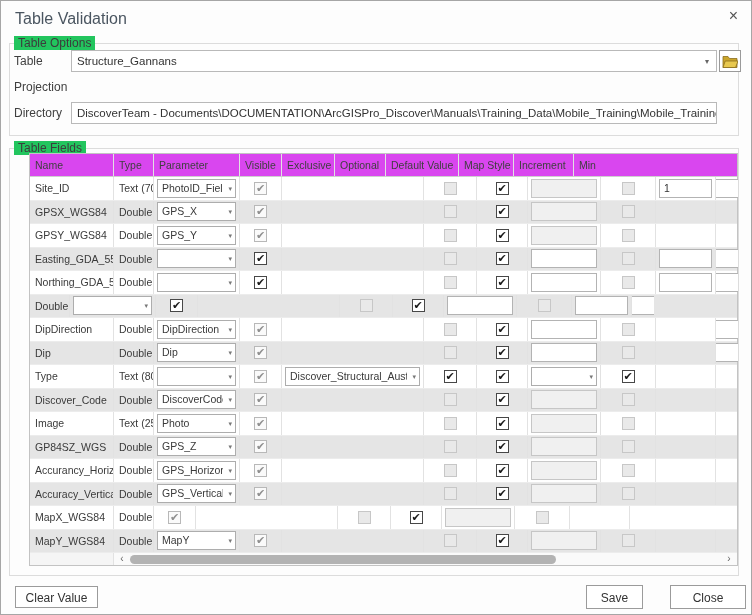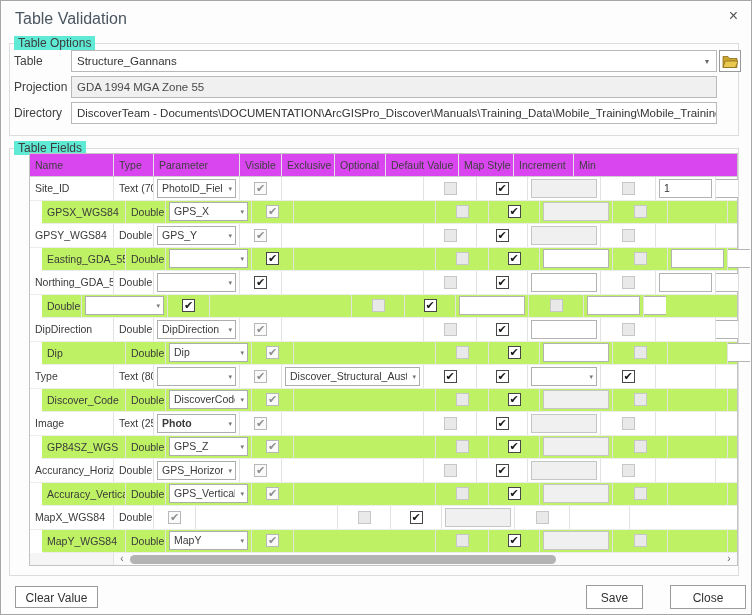--- a/index.html
+++ b/index.html
@@ -1,35 +1,35 @@
 <!DOCTYPE html>
 <html><head>
 <meta charset="utf-8">
 <style>
   html,body{margin:0;padding:0;}
   body{width:752px;height:615px;font-family:"Liberation Sans",sans-serif;background:#ffffff;position:relative;}
   .dialog{position:absolute;left:0;top:0;width:752px;height:615px;background:#fdfdfd;border:1px solid #a6a6a6;box-sizing:border-box;}
   .title{position:absolute;left:14px;top:9px;font-size:16px;color:#4a5560;}
   .close{position:absolute;right:13px;top:6px;font-size:16px;color:#555;cursor:pointer;line-height:18px;}
   .group{position:absolute;border:1px solid #dcdcdc;background:transparent;}
-  .group-label{position:absolute;top:-8px;left:4px;background:#5eead4;padding:0 4px;font-size:12px;color:#3c3c3c;}
+  .group-label{position:absolute;top:-8px;left:4px;background:#22c55e;padding:0 4px;font-size:12px;color:#3c3c3c;}
   #group-options{left:8px;top:42px;width:728px;height:91px;}
   #group-fields{left:8px;top:147px;width:728px;height:426px;}
   .fld-label{position:absolute;left:13px;font-size:12px;color:#3f3f3f;}
   .fld{position:absolute;left:70px;width:646px;height:22px;box-sizing:border-box;border:1px solid #b9b9b9;background:#fff;font-size:11.5px;color:#333;line-height:20px;padding:0 5px;white-space:nowrap;overflow:hidden;}
   .fld.gray{background:#f0f0f0;color:#4a4a4a;}
   .combo-caret{position:absolute;right:7px;top:7px;font-size:8px;color:#666;line-height:8px;}
   .folder-btn{position:absolute;left:718px;top:49px;width:22px;height:22px;box-sizing:border-box;border:1px solid #9a9a9a;background:#fff;display:flex;align-items:center;justify-content:center;cursor:pointer;}
   
   .ftable{position:absolute;left:28px;top:152px;width:709px;box-sizing:border-box;border:1px solid #c3c3c3;background:#fff;font-size:10.5px;color:#3a3a3a;}
   .hrow{display:flex;height:22px;background:#d946ef;border-bottom:1px solid #cfcfcf;}
   .hcell{line-height:22px;color:#3f3f3f;}
   .cell{box-sizing:border-box;border-right:1px solid #e2e2e2;padding-left:5px;white-space:nowrap;overflow:hidden;flex:none;}
   .trow{display:flex;height:23.5px;box-sizing:border-box;border-bottom:1px solid #ececec;background:#fff;align-items:center;}
-  .trow.alt{background:#bef264;margin-left:12px;}
+  .trow.alt{background:#e5e5e5;}
   .trow .cell{height:100%;display:flex;align-items:center;padding-left:5px;}
   .c0{width:84px}.c1{width:40px}.c2{width:86px}.c3{width:42px}.c4{width:142px}
   .c5{width:53px}.c6{width:51px}.c7{width:73px}.c8{width:55px}.c9{width:60px}
   .c10{width:22px;border-right:none;}
   .center{justify-content:center;padding-left:0 !important;}
   .combo{position:relative;box-sizing:border-box;height:19px;border:1px solid #adadad;background:#fff;line-height:17px;padding:0 12px 0 4px;width:100%;margin:0 3px;white-space:nowrap;overflow:hidden;}
   .combo .ccaret{position:absolute;right:3px;top:5px;font-size:7px;color:#777;line-height:8px;}
   .cb{width:13px;height:13px;box-sizing:border-box;border:1px solid #474747;background:#fff;font-size:11px;line-height:11px;text-align:center;color:#1a1a1a;}
   .cb.on-dis{border-color:#b8b8b8;background:#fafafa;color:#8f8f8f;}
   .cb.off-dis{border-color:#c7c7c7;background:#e9e9e9;color:transparent;}
@@ -65,21 +65,20 @@
   <div class="folder-btn">
     <span style="display:flex;">
       <svg width="16" height="13" viewBox="0 0 16 13">
         <path d="M1 1.5 h5 l1.5 2 H15 v9 H1 z" fill="#caa52a" stroke="#8a6d1f" stroke-width="0.8"></path>
         <path d="M1 12.5 L3.2 6 H16 L13.6 12.5 Z" fill="#e8c84f" stroke="#8a6d1f" stroke-width="0.8"></path>
       </svg>
     </span>
   </div>
 
   <span class="fld-label" style="top:79px;">Projection</span>
-  <div class="fld gray" style="top:75px;">GDA 1994 MGA Zone 55</div>
 
   <span class="fld-label" style="top:105px;">Directory</span>
   <div class="fld" style="top:101px;">DiscoverTeam - Documents\DOCUMENTATION\ArcGISPro_Discover\Manuals\Training_Data\Mobile_Training\Mobile_Training.gdb\Structure</div>
 
   <div class="group" id="group-fields">
     <span class="group-label">Table Fields</span>
   </div>
 
   <div class="ftable">
     <div class="hrow" id="table-header">
@@ -400,21 +399,21 @@
             <div class="cb off-dis"></div>
           </div>
           <div class="cell c9 center"></div>
           <div class="cell c10 center"></div>
         </div>
         <div class="trow">
           <div class="cell c0">Image</div>
           <div class="cell c1">Text (255)</div>
           <div class="cell c2 center">
             <div class="combo">
-              <div class="" style="overflow: hidden; white-space: nowrap; font-weight: bold;">Photo</div>
+              <div class="" style="overflow: hidden; white-space: nowrap;">Photo</div>
               <div class="ccaret">▾</div>
             </div>
           </div>
           <div class="cell c3 center">
             <div class="cb on-dis">✔</div>
           </div>
           <div class="cell c4 center"></div>
           <div class="cell c5 center">
             <div class="cb off-dis"></div>
           </div>

